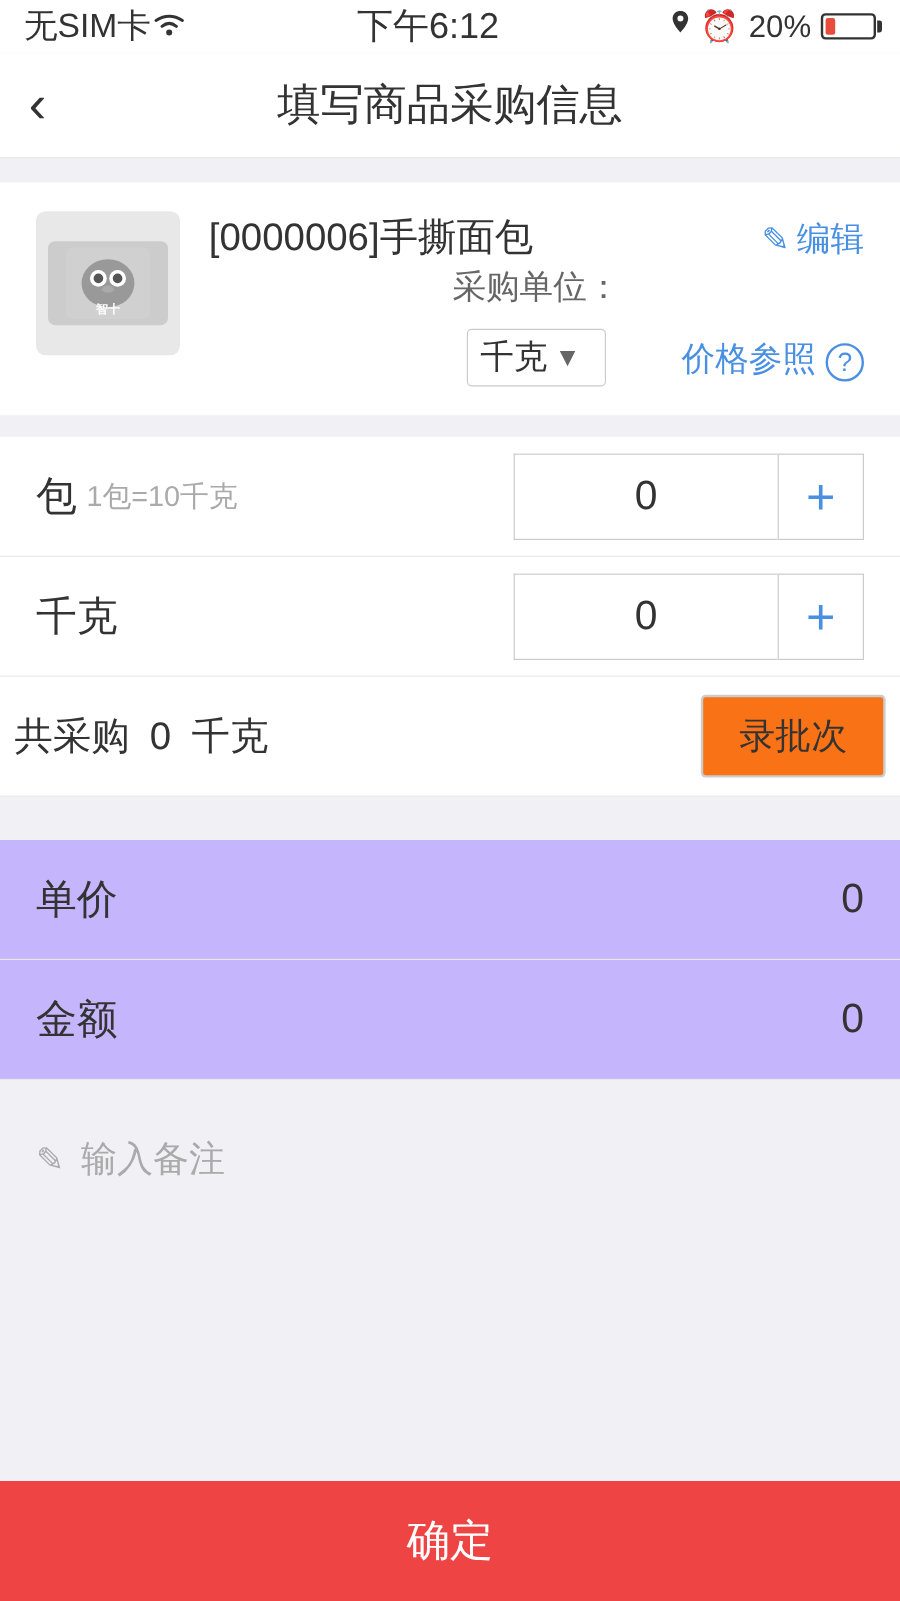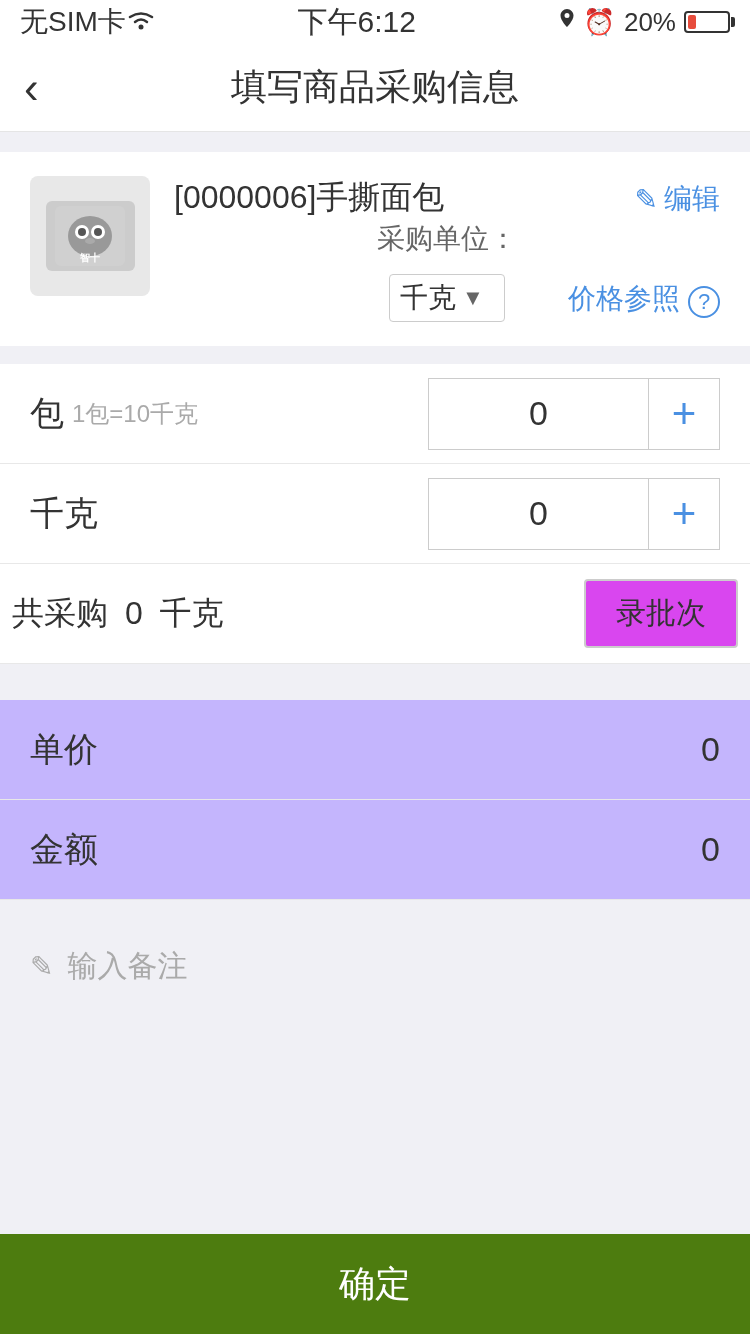--- a/index.html
+++ b/index.html
@@ -72,21 +72,21 @@
     }
     .product-img {
       width: 120px; height: 120px;
       background: #e8e8e8;
       border-radius: 8px;
       display: flex; align-items: center; justify-content: center;
       flex-shrink: 0;
       overflow: hidden;
     }
     .product-img-inner {
-      width: 89px; height: 70px;
+      width: 100px; height: 70px;
       background: #ccc;
       border-radius: 6px;
       display: flex; align-items: center; justify-content: center;
     }
     .product-info { flex: 1; }
     .product-name {
       font-size: 32px; color: #333; margin-bottom: 0; font-weight: 400;
     }
     .product-unit-row {
       display: flex; align-items: center; gap: 16px; flex-direction: column;
@@ -166,21 +166,21 @@
       background: #fff;
       display: flex; align-items: center;
       padding: 0 12px;
       height: 100px;
       border-bottom: 1px solid #e8e8e8;
     }
     .total-text { font-size: 32px; color: #333; }
     .record-btn {
       margin-left: auto;
       border: 2px solid #ccc;
-      background: #d946ef;
+      background: #f97316;
       padding: 12px 30px;
       font-size: 30px;
       color: #333;
       cursor: pointer;
       border-radius: 4px;
     }
 
     
     .detail-section {
       background: #c4b5fd;
@@ -206,21 +206,21 @@
     .pencil-icon { color: #aaa; font-size: 28px; }
 
     
     .main-content-spacer { flex: 1; background: #f0f0f5; min-height: 200px; }
 
     
     .confirm-btn {
       position: fixed;
       bottom: 0; left: 0;
       width: 750px; height: 100px;
-      background: #4d7c0f;
+      background: #ef4444;
       color: #fff;
       font-size: 36px;
       border: none;
       cursor: pointer;
       display: flex; align-items: center; justify-content: center;
     }
   </style>
 </head>
 <body>
 

